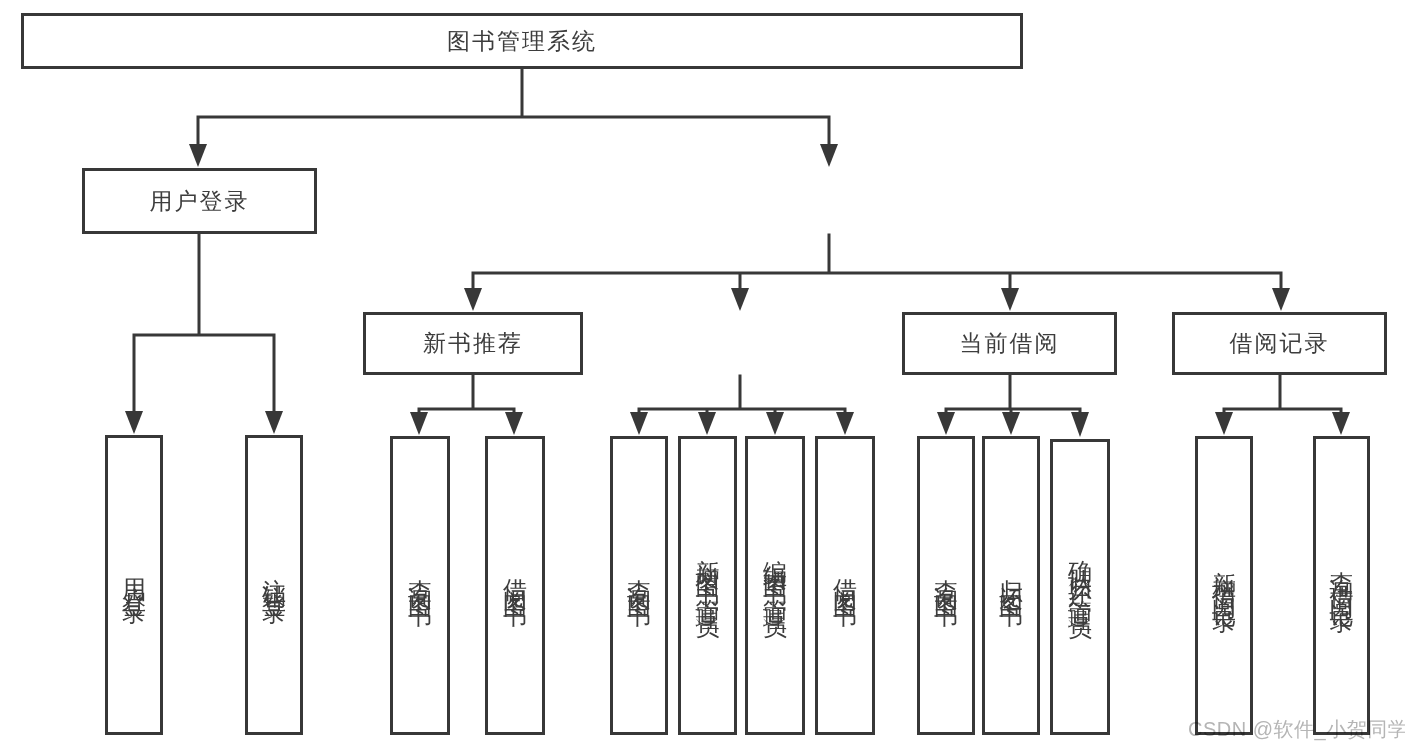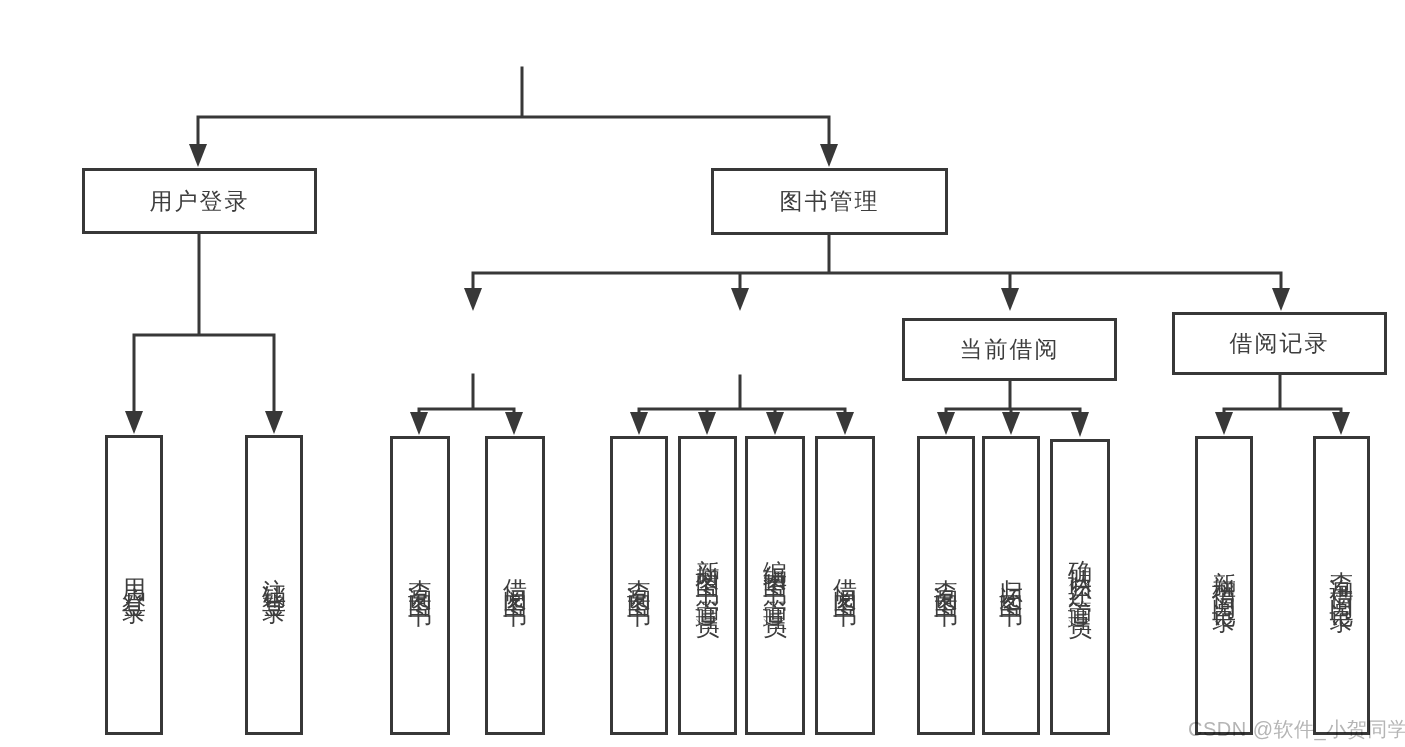--- a/index.html
+++ b/index.html
@@ -82,29 +82,32 @@
       <path d="M766 412 H784 L775 435 Z"></path>
       <path d="M836 412 H854 L845 435 Z"></path>
       <path d="M937 412 H955 L946 435 Z"></path>
       <path d="M1002 412 H1020 L1011 435 Z"></path>
       <path d="M1071 412 H1089 L1080 437 Z"></path>
       <path d="M1215 412 H1233 L1224 435 Z"></path>
       <path d="M1332 412 H1350 L1341 435 Z"></path>
     </g>
   </svg>
 
+  <div class="node" style="left:21px; top:13px; width:1002px; height:56px;">
+    <span class="lbl-h">图书管理系统</span>
+  </div>
 
   <div class="node" style="left:82px; top:168px; width:235px; height:66px;">
     <span class="lbl-h">用户登录</span>
   </div>
-  <div class="node" style="left:711px; top:168px; width:237px; height:67px;">
-    <span class="lbl-h">图书管理</span>
+
+  <div class="node" style="left:363px; top:312px; width:220px; height:63px;">
+    <span class="lbl-h">新书推荐</span>
   </div>
-
-  <div class="node" style="left:902px; top:312px; width:215px; height:63px;margin-top:6px;">
+  <div class="node" style="left:902px; top:312px; width:215px; height:63px;">
     <span class="lbl-h">当前借阅</span>
   </div>
   <div class="node" style="left:1172px; top:312px; width:215px; height:63px;">
     <span class="lbl-h">借阅记录</span>
   </div>
 
   <div class="node" style="left:105px; top:435px; width:58px; height:300px;">
     <span class="lbl-v">用户登录</span>
   </div>
   <div class="node" style="left:245px; top:435px; width:58px; height:300px;">

